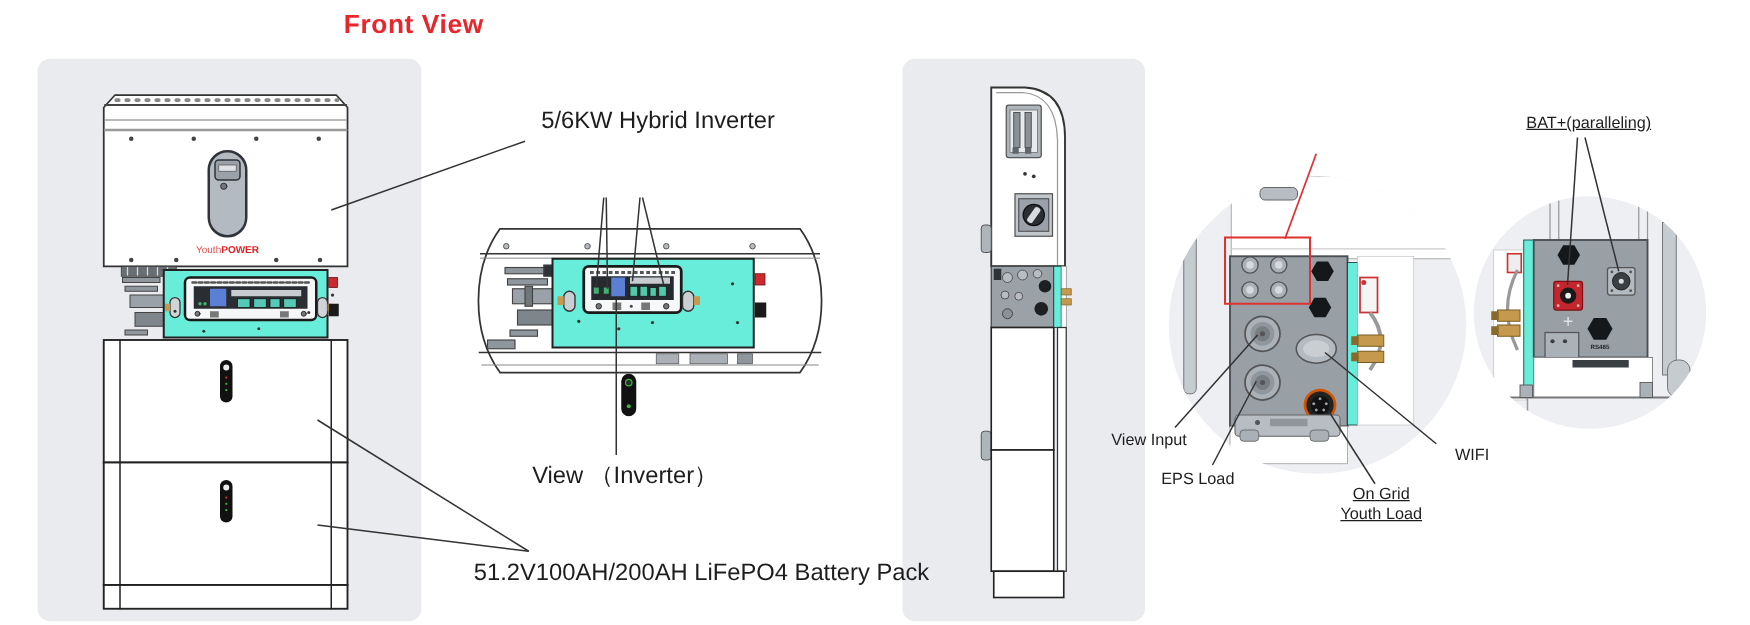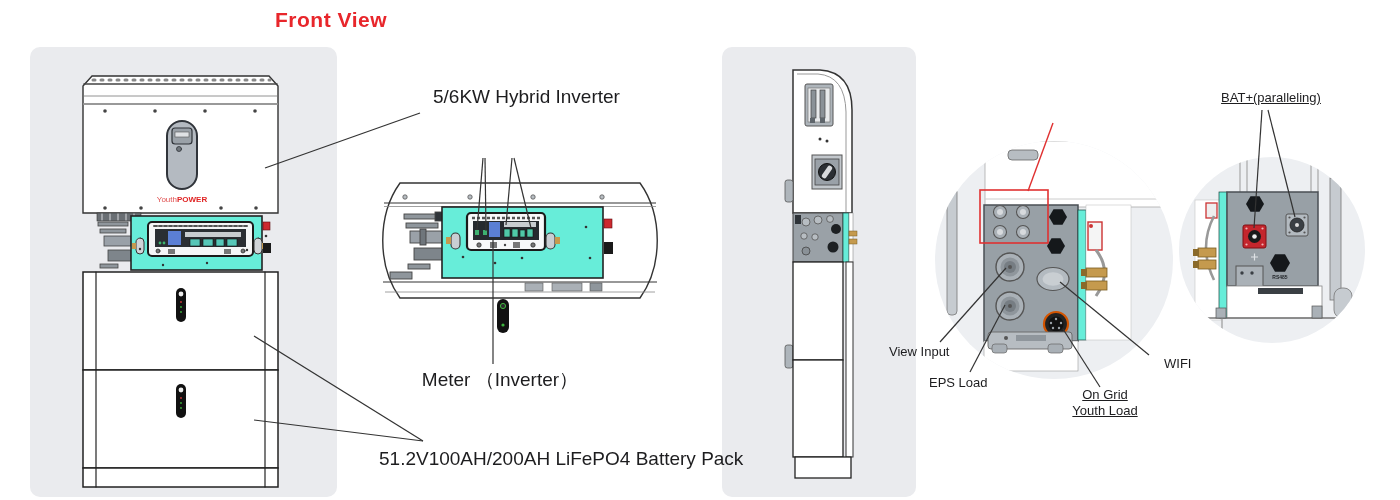--- a/index.html
+++ b/index.html
@@ -21,21 +21,21 @@
 <body>
 
 <div id="canvas">
 
   <div class="panel" style="left:30px;top:47px;width:307px;height:450px;"></div>
   <div class="panel" style="left:722px;top:47px;width:194px;height:450px;"></div>
 
   <div class="title" style="left:251px;top:8px;width:160px;">Front View</div>
 
   <div class="label lab14" style="left:433px;top:86px;">5/6KW Hybrid Inverter</div>
-  <div class="label lab19 ctr" style="left:400px;top:367px;width:200px;">Meter （Inverter）</div>
+  <div class="label lab19 ctr" style="left:400px;top:367px;width:200px;">View （Inverter）</div>
   <div class="label lab14" style="left:357px;top:448px;margin-left:22px;">51.2V100AH/200AH LiFePO4 Battery Pack</div>
 
   <div class="label lab13 ctr" style="left:1191px;top:90px;width:160px;text-decoration:underline;">BAT+(paralleling)</div>
   <div class="label lab13" style="left:889px;top:344px;">View Input</div>
   <div class="label lab13" style="left:909px;top:375px;margin-left:20px;">EPS Load</div>
   <div class="label lab13" style="left:1124px;top:356px;margin-left:40px;">WIFI</div>
   <div class="label lab13 ctr" style="left:1035px;top:387px;width:140px;line-height:16px;text-decoration:underline;">
     <div>On Grid</div>
     <div>Youth Load</div>
   </div>

